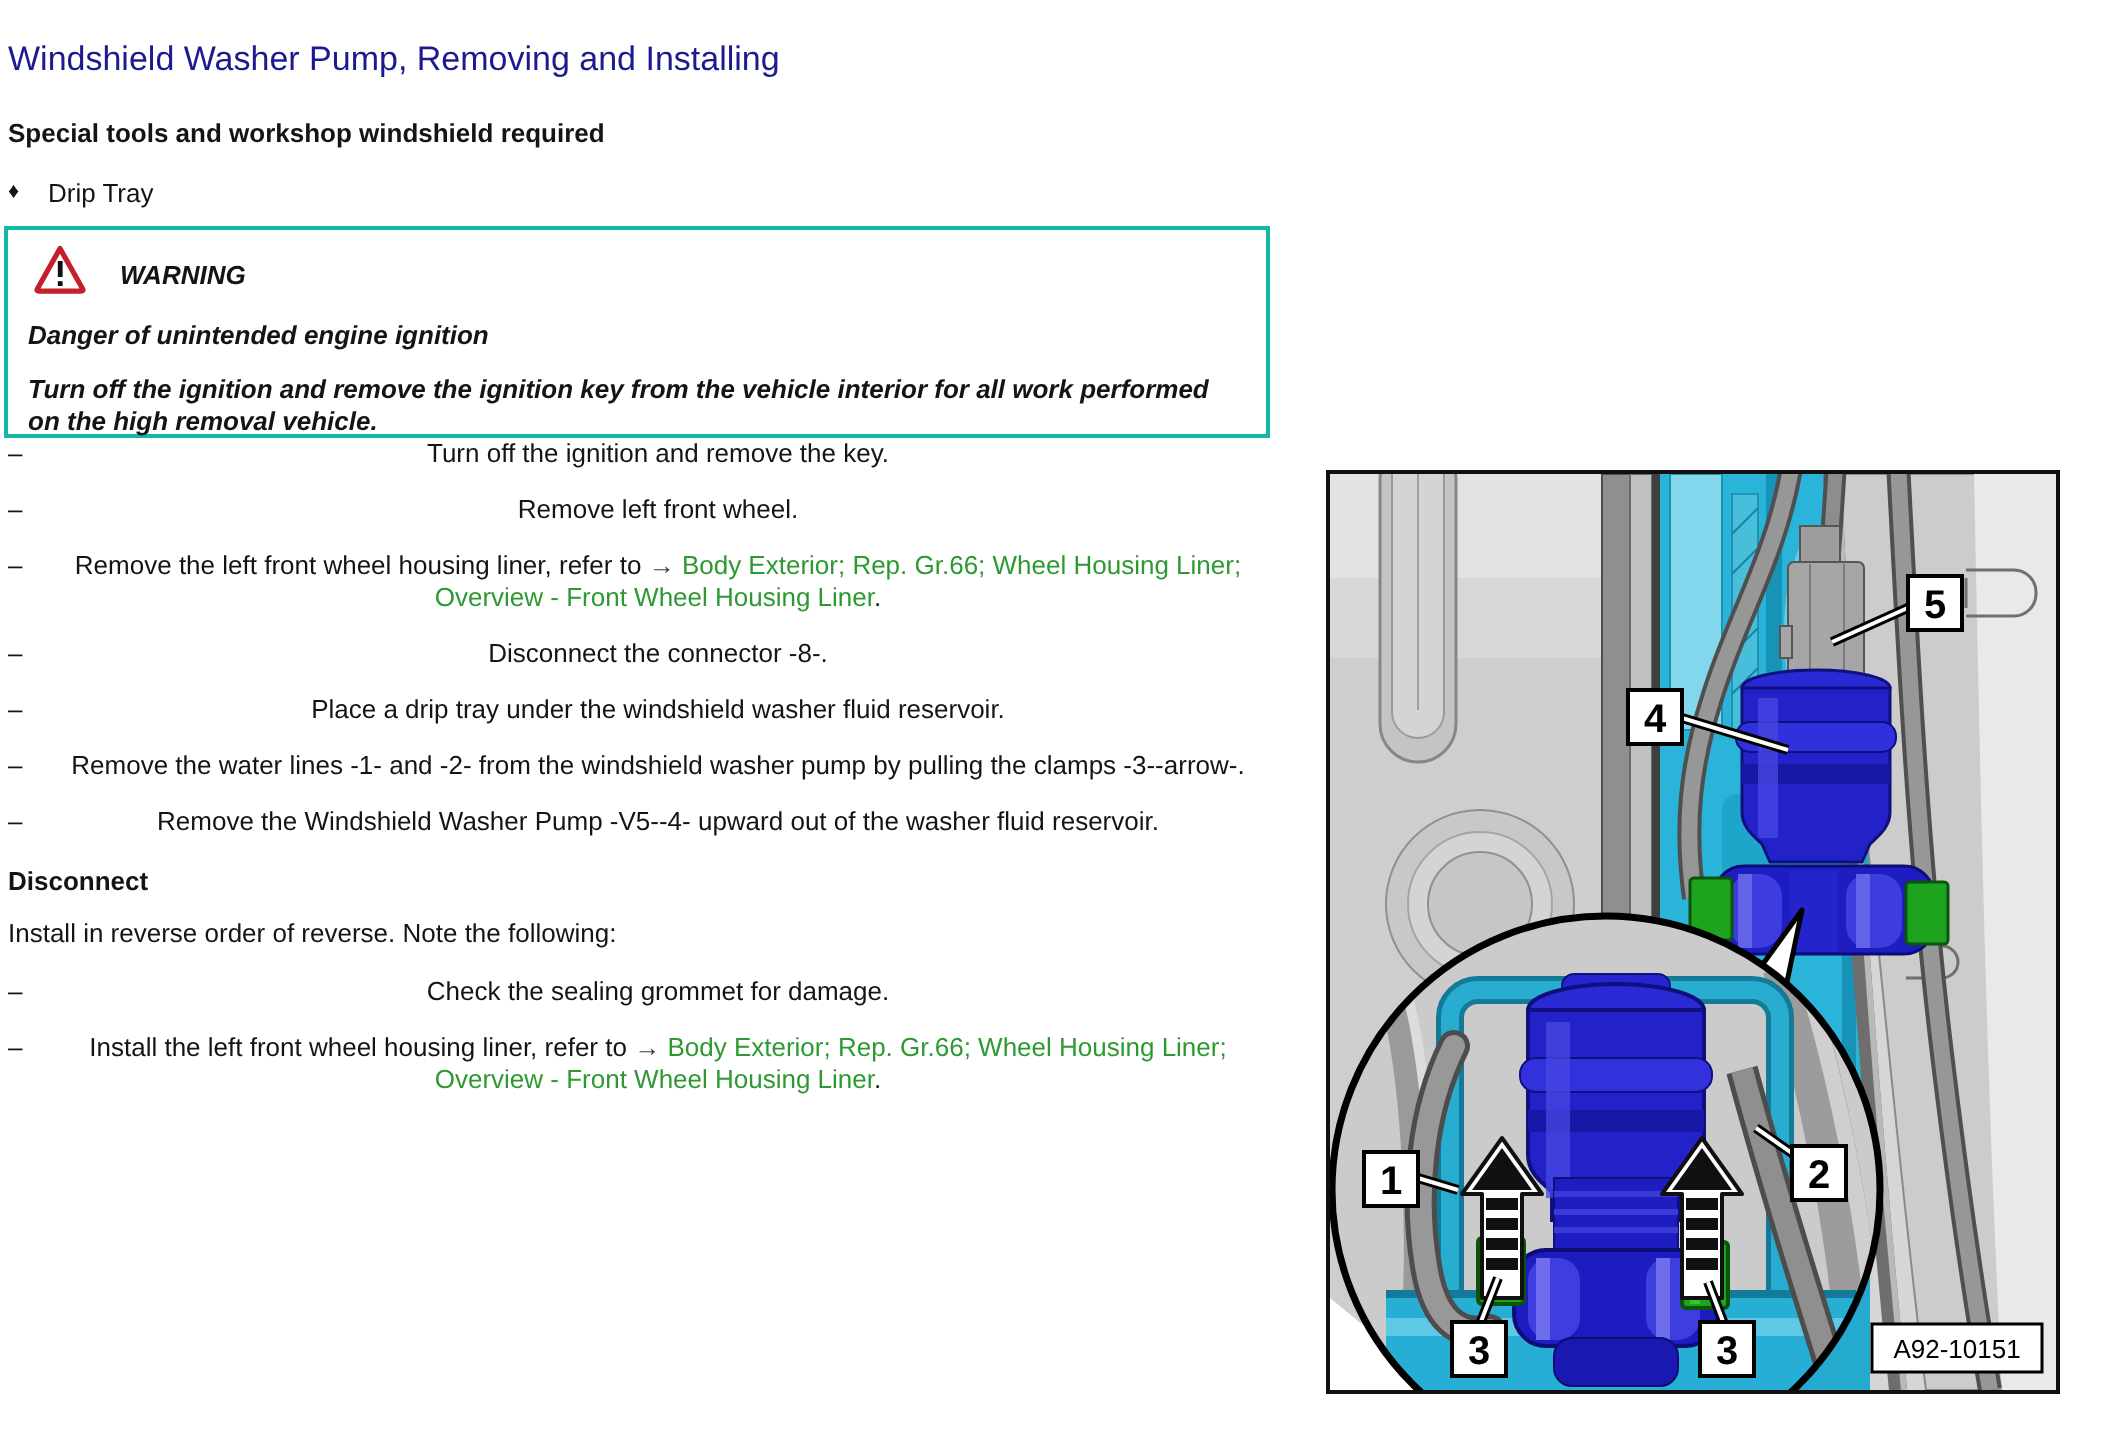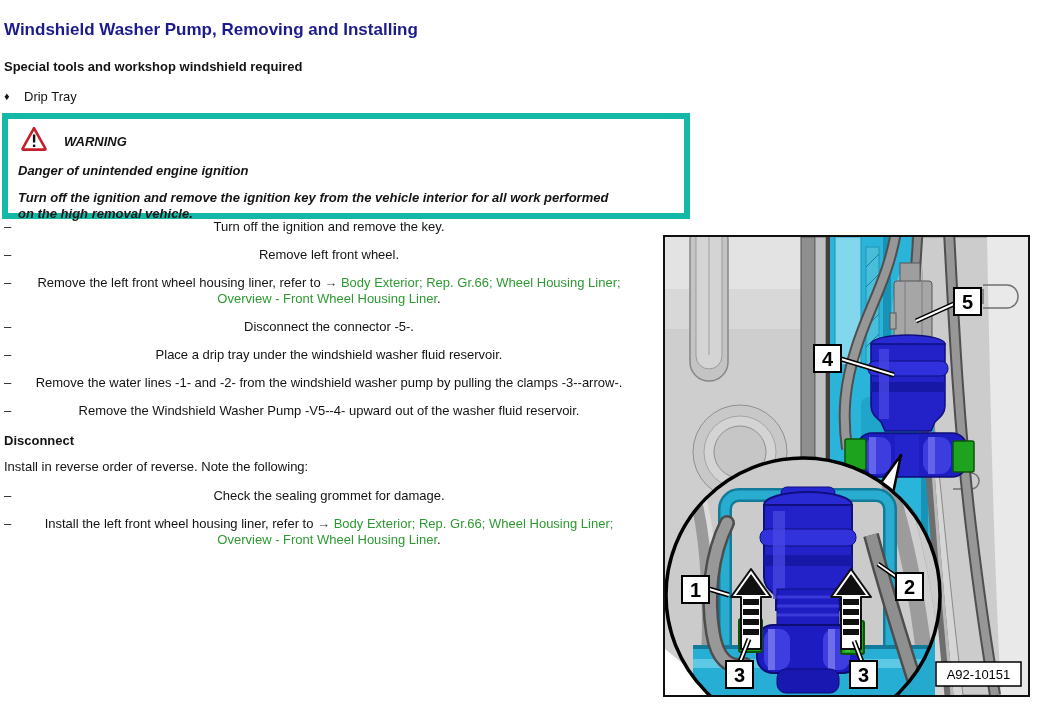--- a/index.html
+++ b/index.html
@@ -2,25 +2,25 @@
 <html><head>
 <meta charset="utf-8">
 <style>
   html,body{margin:0;padding:0;}
   body{
     width:1054px;height:716px;position:relative;overflow:hidden;
     background:#ffffff;color:#141414;
     font-family:"Liberation Sans", sans-serif;
   }
   .content{position:absolute;left:4px;top:20px;width:634px;}
-  .title{font-size:17px;font-weight:bold;color:#1b1b8e;margin:0 0 19px 0;}
+  .title{font-size:17px;font-weight:normal;color:#1b1b8e;margin:0 0 19px 0;}
   .subtitle{font-size:13px;font-weight:bold;margin:0 0 15px 0;}
   .tool-row{font-size:13px;margin:0 0 9px 0;display:flex;}
   .tool-bullet{width:20px;flex:none;font-size:11px;padding-top:1px;}
-  .warning-box{border:6px solid #14b8a6;margin-left:-2px;width:688px;height:106px;
+  .warning-box{border:2px solid #14b8a6;margin-left:-2px;width:633px;height:106px;
     box-sizing:border-box;padding:7px 10px 6px 10px;}
   .warn-head{display:flex;align-items:center;gap:16px;margin:0 0 7px 2px;}
   .warn-title,.warn-line1,.warn-line2{font-style:italic;font-weight:bold;font-size:13px;}
   .warn-line1{margin:0 0 12px 0;}
   .warn-line2{line-height:16px;width:606px;}
   .section-h{font-size:13px;font-weight:bold;margin:14px 0 11px 0;}
   .intro{font-size:13px;margin:0 0 13px 0;line-height:16px;}
   .steps{margin:0;}
   .step{display:flex;font-size:13px;line-height:16px;margin:0 0 12px 0;}
   .dash{width:22px;flex:none;}
@@ -65,21 +65,21 @@
       <div class="step">
         <span class="dash">–</span>
         <span class="step-text"><span>Remove left front wheel.</span></span>
       </div>
       <div class="step">
         <span class="dash">–</span>
         <span class="step-text"><span>Remove the left front wheel housing liner, refer to </span><span class="arrow">→ </span><span class="link">Body Exterior; Rep. Gr.66; Wheel Housing Liner; Overview - Front Wheel Housing Liner</span><span>.</span></span>
       </div>
       <div class="step">
         <span class="dash">–</span>
-        <span class="step-text"><span>Disconnect the connector -5-.</span></span>
+        <span class="step-text"><span>Disconnect the connector -8-.</span></span>
       </div>
       <div class="step">
         <span class="dash">–</span>
         <span class="step-text"><span>Place a drip tray under the windshield washer fluid reservoir.</span></span>
       </div>
       <div class="step">
         <span class="dash">–</span>
         <span class="step-text"><span>Remove the water lines -1- and -2- from the windshield washer pump by pulling the clamps -3--arrow-.</span></span>
       </div>
       <div class="step">

